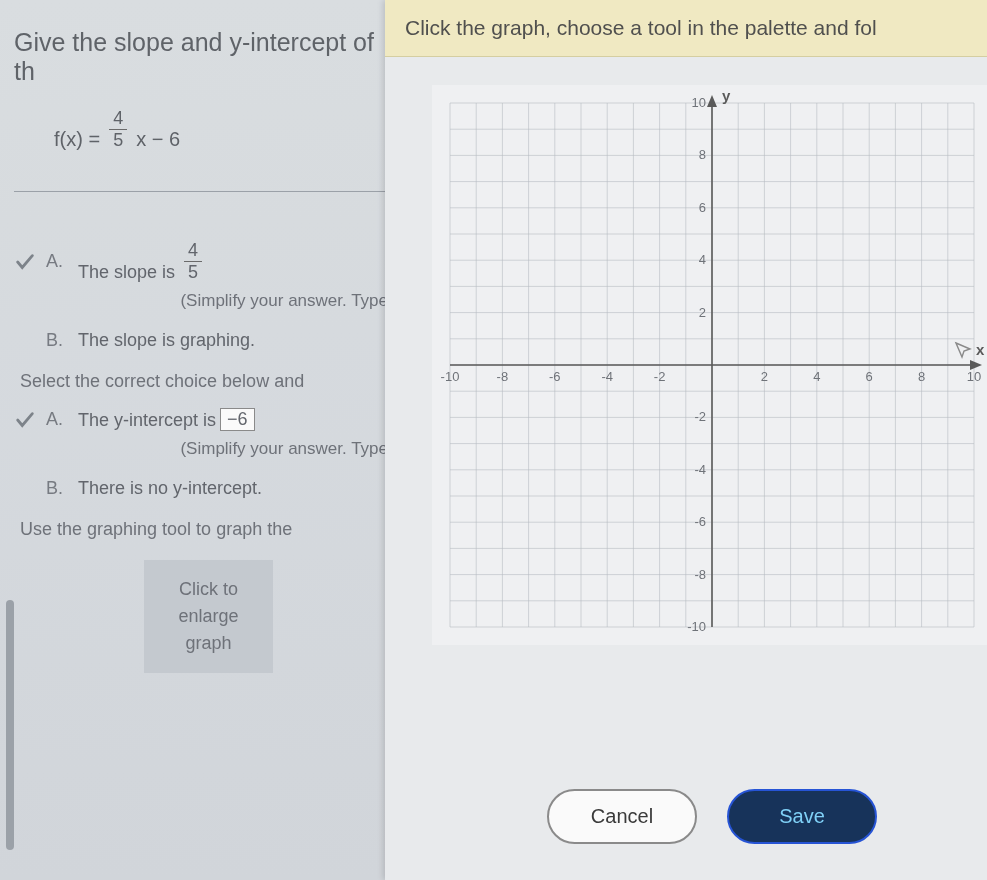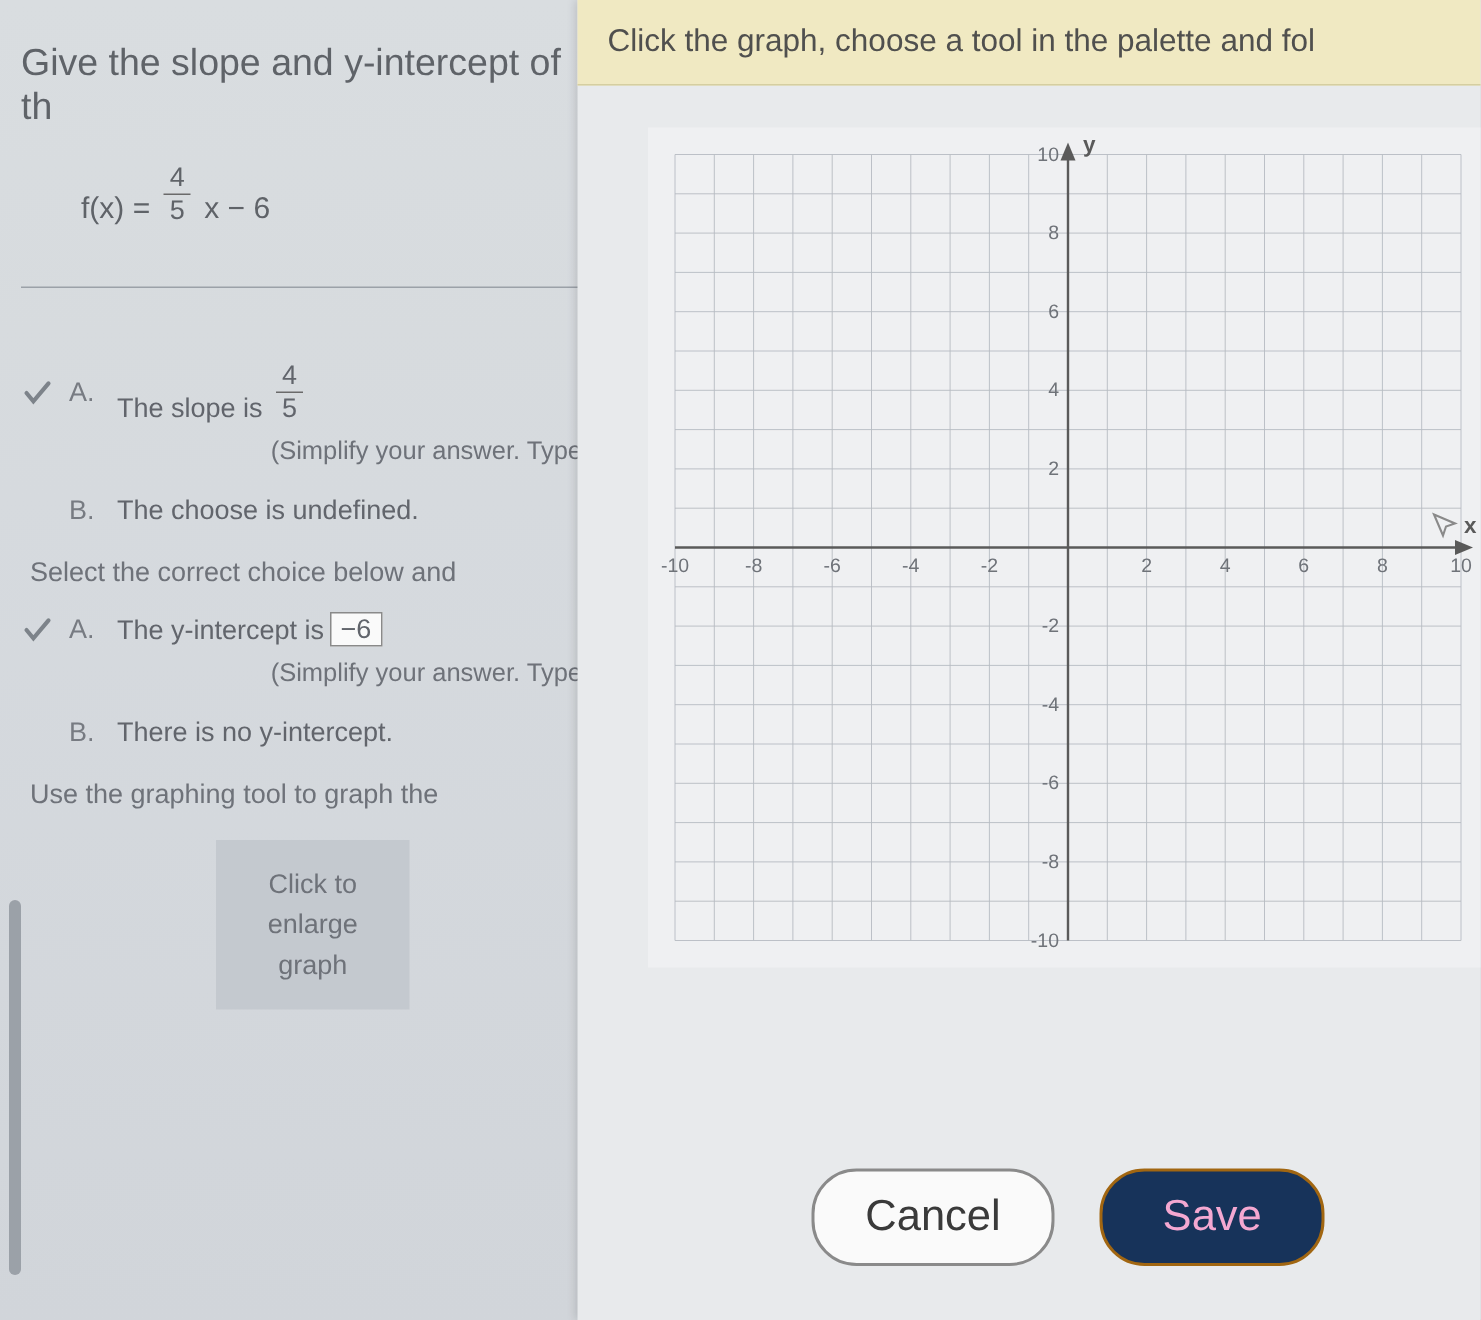--- a/index.html
+++ b/index.html
@@ -129,34 +129,34 @@
   }
   .btn-row {
     display: flex;
     justify-content: center;
     gap: 30px;
     padding: 26px 0 36px 0;
   }
   .btn {
     min-width: 150px;
     padding: 14px 34px;
-    font-size: 29px;
+    font-size: 20px;
     border-radius: 30px;
     cursor: pointer;
     text-align: center;
   }
   .btn-cancel {
     background: #fff;
     color: #333;
     border: 2px solid #888;
   }
   .btn-save {
     background: #0d2b55;
-    color: #f9a8d4;
-    border: 2px solid #a16207;
+    color: #7dd3fc;
+    border: 2px solid #1d4ed8;
   }
   .answer-box {
     display:inline-block;
     border:1px solid #888;
     background:#fff;
     min-width:32px;
     padding:0 6px;
     text-align:center;
   }
 </style>
@@ -188,21 +188,21 @@
         <span class="num">4</span>
         <span class="den">5</span>
       </span>
     </span>
   </div>
   <div class="sub-note">(Simplify your answer. Type</div>
 
   <div class="choice-row">
     <span class="check"></span>
     <span class="choice-label">B.</span>
-    <span>The choose is undefined.</span>
+    <span>The slope is graphing.</span>
   </div>
 
   <div class="section-label">Select the correct choice below and</div>
 
   <div class="choice-row">
     <svg class="check" viewBox="0 0 24 24">
       <path d="M4 12 L9 18 L20 5" fill="none" stroke="#7a8188" stroke-width="3" stroke-linecap="round"></path>
     </svg>
     <span class="choice-label">A.</span>
     <span class="choice-text">

